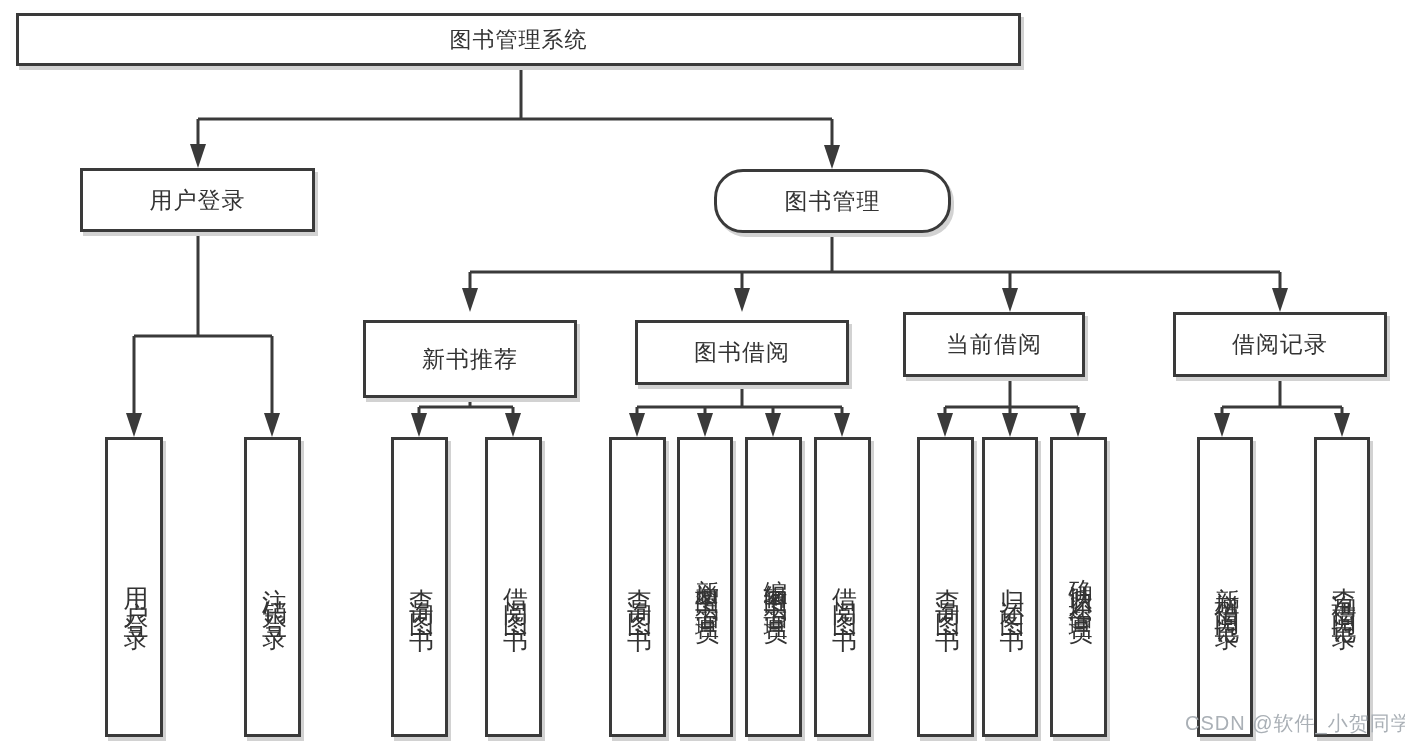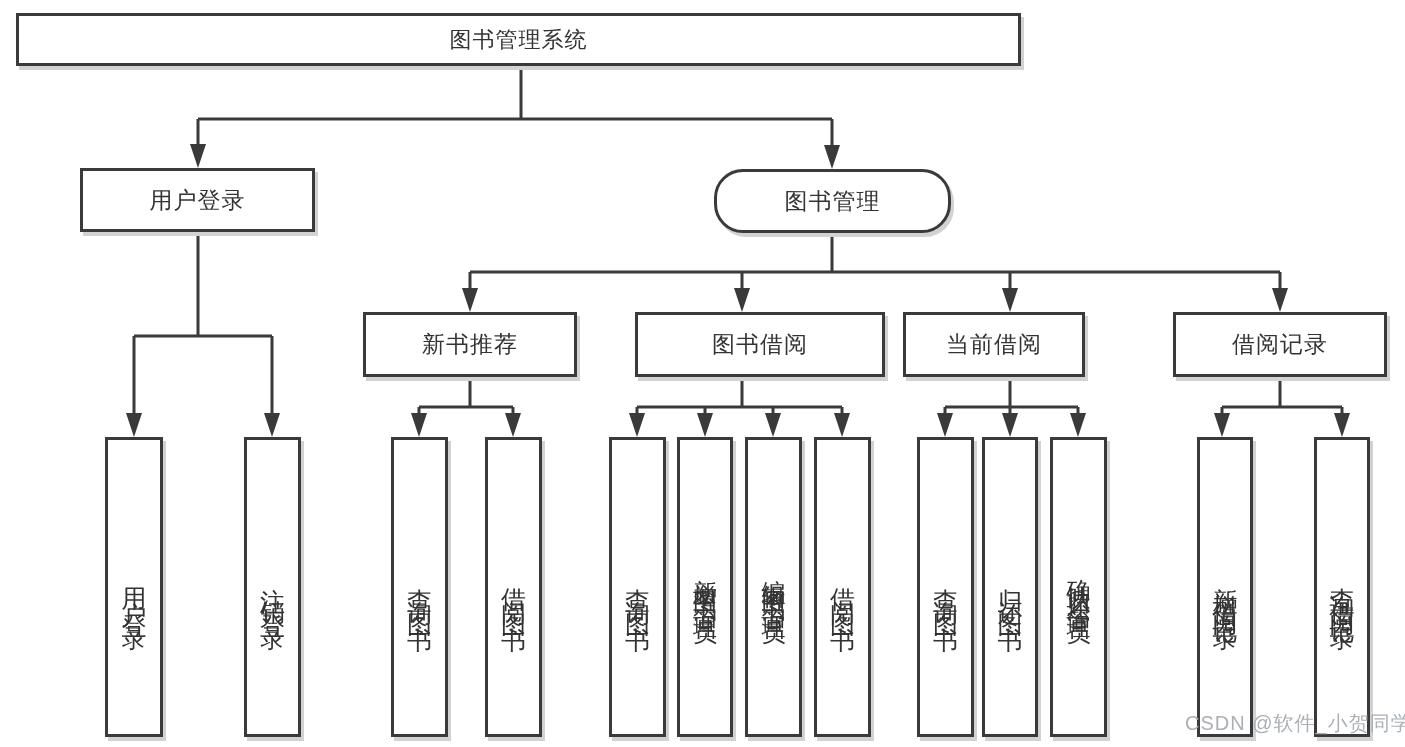--- a/index.html
+++ b/index.html
@@ -7,21 +7,21 @@
     position:relative;width:1405px;height:747px;background:#ffffff;
     font-family:"Liberation Sans","DejaVu Sans",sans-serif;
     overflow:hidden;
   }
   .wires{position:absolute;left:0;top:0;width:1405px;height:747px;}
   .node{
     position:absolute;box-sizing:border-box;
     border:3px solid #3a3a3a;background:#ffffff;
     box-shadow:3px 4px 0 #d2d2d2;
     display:flex;align-items:center;justify-content:center;
-    color:#333333;text-align:center;
+    color:#333333;text-align:center;font-family:Liberation Mono, monospace;
   }
   .h-node{font-size:23px;letter-spacing:1px;white-space:nowrap;}
   .root-node{font-size:22px;}
   .v-node{
     writing-mode:vertical-rl;text-orientation:mixed;
     font-size:25px;line-height:1;white-space:nowrap;
   }
   .v4{letter-spacing:13px;text-indent:13px;}
   .v6{letter-spacing:8px;text-indent:8px;}
   .v9{font-size:24px;letter-spacing:6px;}
@@ -73,22 +73,22 @@
       <polygon points="1214,413 1230,413 1222,437"></polygon>
       <polygon points="1334,413 1350,413 1342,437"></polygon>
     </g>
   </svg>
 
   <div class="node h-node root-node" style="left:16px;top:13px;width:1005px;height:53px;">图书管理系统</div>
 
   <div class="node h-node" style="left:80px;top:168px;width:235px;height:64px;">用户登录</div>
   <div class="node h-node" style="left:714px;top:169px;width:237px;height:64px;border-radius:29px;">图书管理</div>
 
-  <div class="node h-node" style="left:363px;top:312px;width:214px;height:65px;">新书推荐</div>
-  <div class="node h-node" style="left:635px;top:312px;width:250px;height:65px;">图书借阅</div>
+  <div class="node h-node" style="left:363px;top:320px;width:214px;height:78px;">新书推荐</div>
+  <div class="node h-node" style="left:635px;top:320px;width:214px;height:65px;">图书借阅</div>
   <div class="node h-node" style="left:903px;top:312px;width:182px;height:65px;">当前借阅</div>
   <div class="node h-node" style="left:1173px;top:312px;width:214px;height:65px;">借阅记录</div>
 
   <div class="node v-node v4" style="left:105px;top:437px;width:58px;height:300px;">用户登录</div>
   <div class="node v-node v4" style="left:244px;top:437px;width:57px;height:300px;">注销登录</div>
 
   <div class="node v-node v4" style="left:391px;top:437px;width:57px;height:300px;">查询图书</div>
   <div class="node v-node v4" style="left:485px;top:437px;width:57px;height:300px;">借阅图书</div>
 
   <div class="node v-node v4" style="left:609px;top:437px;width:57px;height:300px;">查询图书</div>

